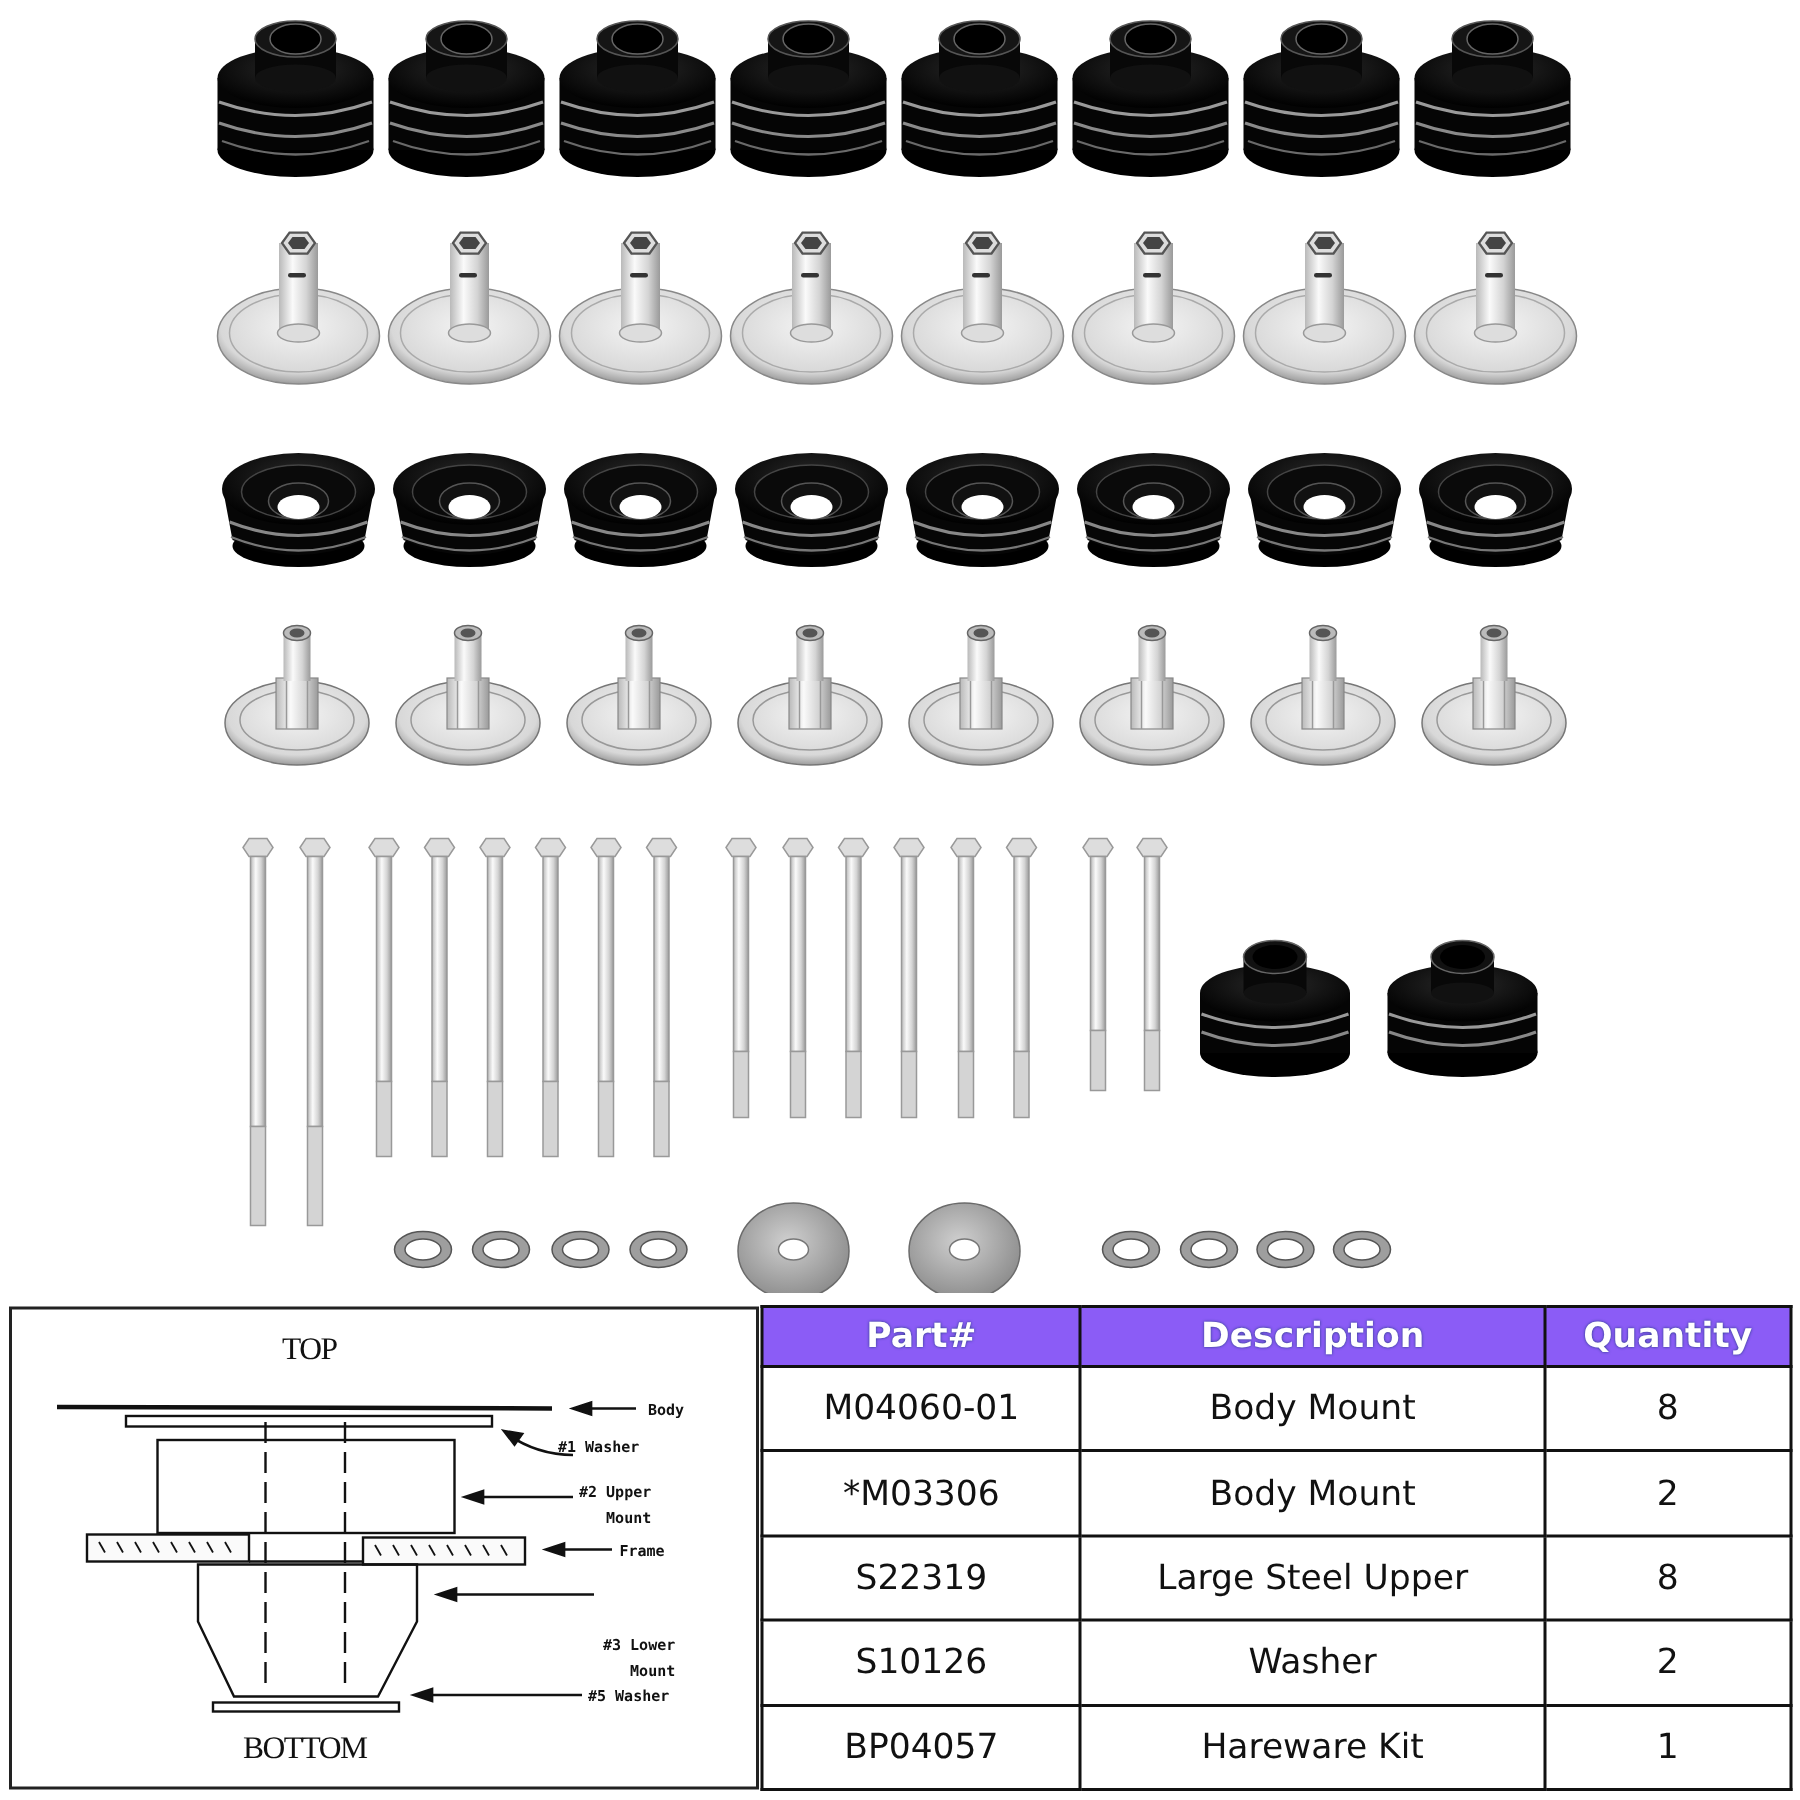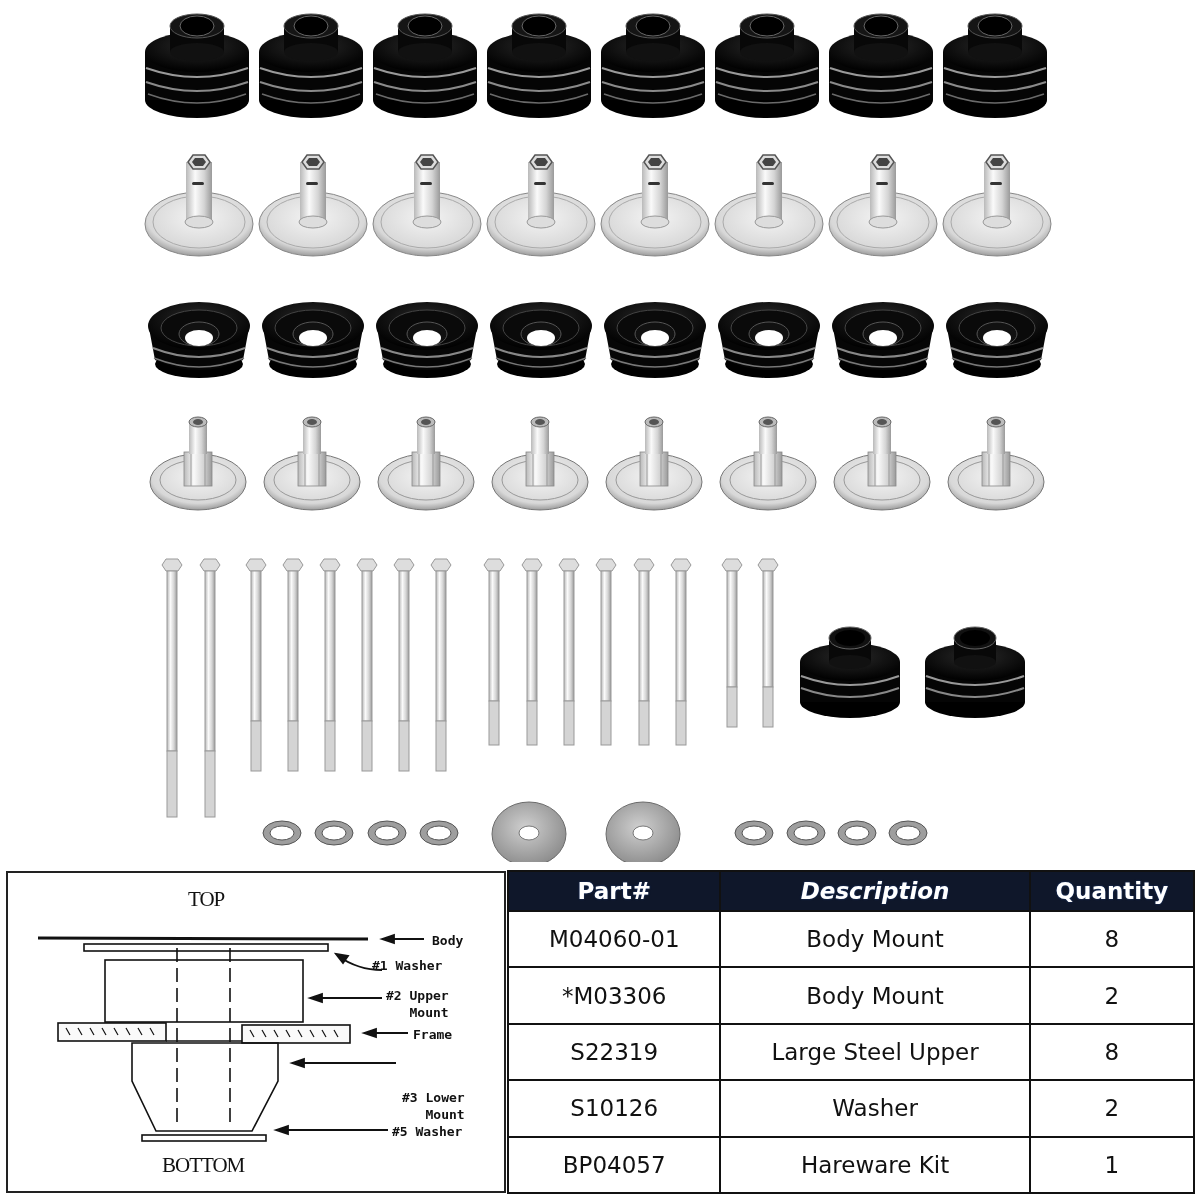--- a/index.html
+++ b/index.html
@@ -2,26 +2,26 @@
 <html><head>
 <meta charset="utf-8">
 <style>
   html, body { margin:0; padding:0; background:#fff; }
   body { width:1200px; height:1200px; position:relative; overflow:hidden; font-family:"Liberation Sans", sans-serif; }
   .abs { position:absolute; }
   svg { display:block; }
   
   .parts-table { position:absolute; left:507px; top:870px; width:688px; height:324px; border-collapse:collapse; font-family:"DejaVu Sans", sans-serif; }
   .parts-table th, .parts-table td { border:2px solid #111; text-align:center; padding:0; }
-  .parts-table th { background:#0f172a; color:#fff; font-weight:bold; font-size:23px; height:38px; text-shadow:0 0 2px #1b3a78; }
+  .parts-table th { background:#8b5cf6; color:#fff; font-weight:bold; font-size:23px; height:38px; text-shadow:0 0 2px #1b3a78; }
   .parts-table td { font-size:23px; color:#111; height:38px; }
-  .col-part { width:227px; } .col-desc { width:332px;font-style:italic; } .col-qty { width:170px; }
+  .col-part { width:227px; } .col-desc { width:332px; } .col-qty { width:170px; }
   
   .diagram-box { position:absolute; left:6px; top:871px; width:500px; height:322px; border:2px solid #222; box-sizing:border-box; background:#fff; }
-  .dlabel { position:absolute; font-family:"DejaVu Sans Mono", monospace; font-weight:bold; font-size:13px; color:#111; line-height:17px; white-space:pre; }
+  .dlabel { position:absolute; font-family:"DejaVu Sans Mono", monospace; font-weight:bold; font-size:10px; color:#111; line-height:17px; white-space:pre; }
   .dtitle { position:absolute; font-family:"Liberation Serif", serif; font-size:21px; color:#111; letter-spacing:-1px; }
 </style>
 </head>
 <body>
 
 <svg width="0" height="0" style="position:absolute">
   <defs>
     <radialGradient id="gBlack" cx="50%" cy="35%" r="65%">
       <stop offset="0" stop-color="#2a2a2a"></stop>
         <stop offset="1" stop-color="#000"></stop>

